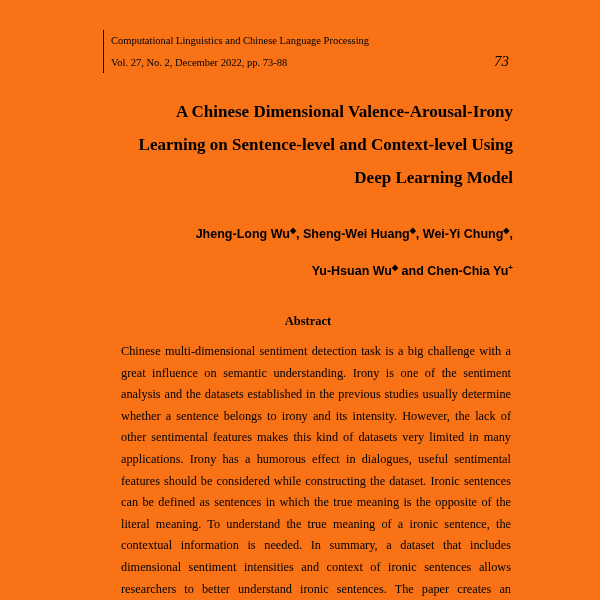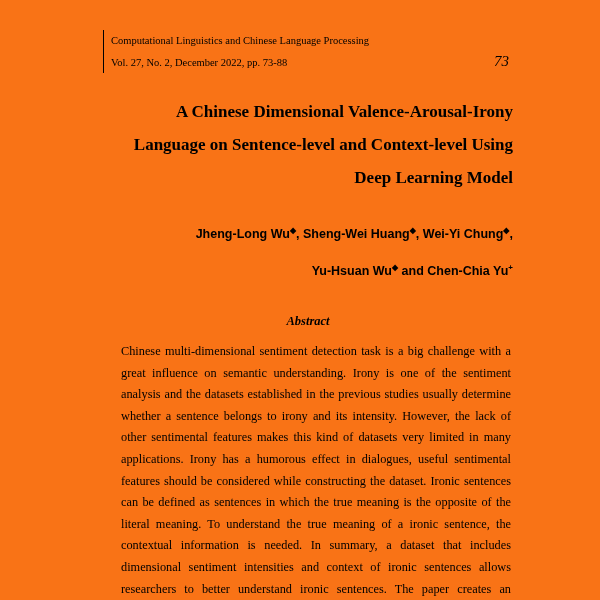--- a/index.html
+++ b/index.html
@@ -57,21 +57,20 @@
   }
   .authors sup {
     font-size: 8px;
     line-height: 0;
   }
   .abstract-heading {
     margin-top: 24px;
     text-align: center;
     font-weight: bold;
     font-size: 12.5px;
-    font-style: italic;
   }
   .abstract-body {
     margin-top: 12px;
     padding-left: 18px;
     padding-right: 2px;
     font-size: 12.3px;
     line-height: 21.6px;
     text-align: justify;
     text-justify: inter-word;
   }
@@ -87,21 +86,21 @@
         <span>Computational Linguistics and Chinese Language Processing</span>
       </div>
       <div class="header-row">
         <span>Vol. 27, No. 2, December 2022, pp. 73-88</span>
         <span class="page-number">73</span>
       </div>
     </div>
 
     <div class="paper-title">
       <div>A Chinese Dimensional Valence-Arousal-Irony</div>
-      <div>Language on Sentence-level and Context-level Using</div>
+      <div>Learning on Sentence-level and Context-level Using</div>
       <div>Deep Learning Model</div>
     </div>
 
     <div class="authors">
       <div>Jheng-Long Wu<sup>◆</sup>, Sheng-Wei Huang<sup>◆</sup>, Wei-Yi Chung<sup>◆</sup>,</div>
       <div>Yu-Hsuan Wu<sup>◆</sup> and Chen-Chia Yu<sup>+</sup></div>
     </div>
 
     <div class="abstract-heading">Abstract</div>
 

